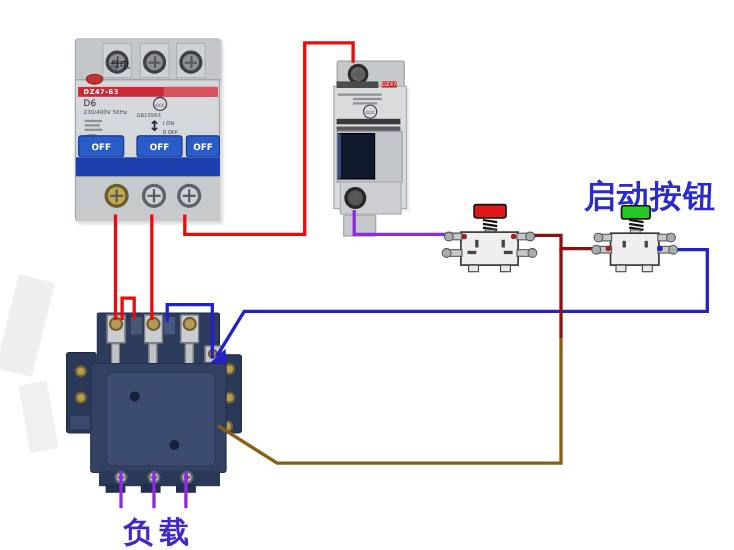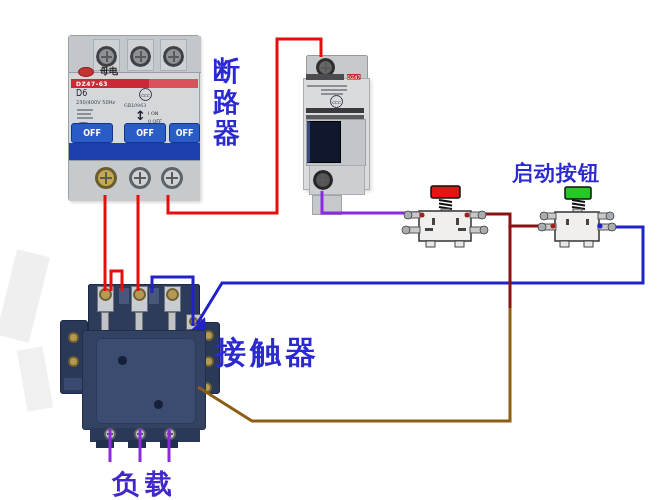--- a/index.html
+++ b/index.html
@@ -26,21 +26,21 @@
 
     <div class="abs" style="left:0;top:0;width:132px;height:37px;background:#c3c7cb;border-bottom:1px solid #979da3;"></div>
     <div class="abs" style="left:24px;top:3px;width:27px;height:32px;background:#ced2d5;border:1px solid #aab0b5;"></div>
     <div class="abs" style="left:58px;top:3px;width:27px;height:32px;background:#ced2d5;border:1px solid #aab0b5;"></div>
     <div class="abs" style="left:91px;top:3px;width:27px;height:32px;background:#ced2d5;border:1px solid #aab0b5;"></div>
     <div class="abs circ cross" style="left:27px;top:10px;width:21px;height:21px;background:#8e9296;border:3px solid #3f4245;"></div>
     <div class="abs circ cross" style="left:61px;top:10px;width:21px;height:21px;background:#8e9296;border:3px solid #3f4245;"></div>
     <div class="abs circ cross" style="left:94px;top:10px;width:21px;height:21px;background:#8e9296;border:3px solid #3f4245;"></div>
 
     <div class="abs" style="left:9px;top:31px;width:16px;height:10px;background:#c23434;border-radius:50%;border:1px solid #8c1f1f;"></div>
-    <div class="abs" style="left:31px;top:29px;font-size:9px;font-weight:bold;color:#1a1a1a;">母电</div>
+    <div class="abs" style="left:31px;top:17px;font-size:9px;font-weight:normal;color:#1a1a1a;">母电</div>
 
     <div class="abs" style="left:2px;top:43px;width:127px;height:9px;background:#cc2936;">
       <span style="position:absolute;left:5px;top:1px;font-size:6px;color:#fff;font-weight:bold;letter-spacing:0.5px;">DZ47-63</span>
       <span class="abs" style="left:78px;top:0;width:49px;height:9px;background:#d9525c;"></span>
     </div>
 
     <div class="abs" style="left:7px;top:53px;font-size:8px;font-weight:normal;color:#223;">D6</div>
     <div class="abs" style="left:7px;top:63px;font-size:6px;color:#454b52;transform:scale(0.85);transform-origin:left top;white-space:nowrap;">230/400V 50Hz</div>
     <div class="tinybar" style="left:8px;top:73px;width:16px;"></div>
     <div class="tinybar" style="left:8px;top:77px;width:14px;"></div>
@@ -62,21 +62,20 @@
       <span>OFF</span></div>
 
     <div class="abs" style="left:0;top:107px;width:131px;height:17px;background:#1d3fae;"></div>
 
     <div class="abs" style="left:0;top:124px;width:131px;height:41px;background:#c6cacd;border-top:1px solid #979da3;"></div>
     <div class="abs circ cross" style="left:26px;top:131px;width:22px;height:22px;background:#c2a952;border:3px solid #6b5d2e;"></div>
     <div class="abs circ cross" style="left:60px;top:131px;width:22px;height:22px;background:#cfd2d5;border:3px solid #5e6368;"></div>
     <div class="abs circ cross" style="left:92px;top:131px;width:22px;height:22px;background:#cfd2d5;border:3px solid #5e6368;"></div>
   </div>
 
-  <div class="lbl" style="left:213px;top:55px;width:36px;font-size:27px;line-height:31px;word-break:break-all;">断路器</div>
 
   <div class="abs" style="left:301px;top:55px;width:70px;height:160px;">
     <div class="abs" style="left:5px;top:0;width:62px;height:26px;background:#c6c9cc;border:1px solid #999;border-radius:2px;"></div>
     <div class="abs circ cross" style="left:15px;top:3px;width:19px;height:19px;background:#666;border:3px solid #2e2e2e;"></div>
     <div class="abs" style="left:2px;top:23px;width:67px;height:112px;background:#d9dbdd;border:1px solid #a8adb2;box-shadow:2px 2px 3px rgba(0,0,0,0.12);"></div>
 
     <div class="abs" style="left:5px;top:19px;width:38px;height:6px;background:#4c4c50;"></div>
     <div class="abs" style="left:46px;top:19px;width:17px;height:7px;background:#c22;color:#fff;font-size:6px;line-height:7px;text-align:center;transform:scale(0.8);transform-origin:left top;">
       <span>DZ47</span></div>
     <div class="tinybar" style="left:6px;top:30px;width:40px;"></div>
@@ -132,25 +131,24 @@
 
     <div class="abs" style="left:90px;top:428px;width:110px;height:14px;background:#2b3958;"></div>
     <div class="abs circ cross" style="left:104px;top:428px;width:12px;height:12px;background:#c6c9cd;border:2px solid #666;"></div>
     <div class="abs circ cross" style="left:134px;top:428px;width:12px;height:12px;background:#c6c9cd;border:2px solid #666;"></div>
     <div class="abs circ cross" style="left:164px;top:428px;width:12px;height:12px;background:#c6c9cd;border:2px solid #666;"></div>
     <div class="abs" style="left:96px;top:440px;width:18px;height:8px;background:#22304e;"></div>
     <div class="abs" style="left:128px;top:440px;width:18px;height:8px;background:#22304e;"></div>
     <div class="abs" style="left:160px;top:440px;width:18px;height:8px;background:#22304e;"></div>
   </div>
 
-  <div class="lbl" style="left:215px;top:332px;font-size:31px;letter-spacing:4px;">接触器</div>
 
   <div class="lbl" style="left:112px;top:466px;font-size:27px;letter-spacing:6px;color:#4128cc;">负载</div>
 
-  <div class="lbl" style="left:512px;top:159px;font-size:21px;letter-spacing:1px;">启动按钮</div>
+  <div class="lbl" style="left:531px;top:159px;font-size:29px;letter-spacing:1px;">启动按钮</div>
 
   <svg width="667" height="500" viewBox="0 0 667 500">
 
     <path d="M105,195 V291" fill="none" stroke-width="3" stroke="#e80c0c"></path>
     <path d="M138,195 V291" fill="none" stroke-width="3" stroke="#e80c0c"></path>
     <path d="M168,195 V213 H277 V39 H321 V57" fill="none" stroke-width="3" stroke="#e80c0c"></path>
     <path d="M111,291 V271 H122 V291" fill="none" stroke-width="3" stroke="#e80c0c"></path>
 
     <path d="M322,191 V213 H418" fill="none" stroke-width="3" stroke="#8a2be2"></path>
     <path d="M110,429 V462" fill="none" stroke-width="3" stroke="#8a2be2"></path>

